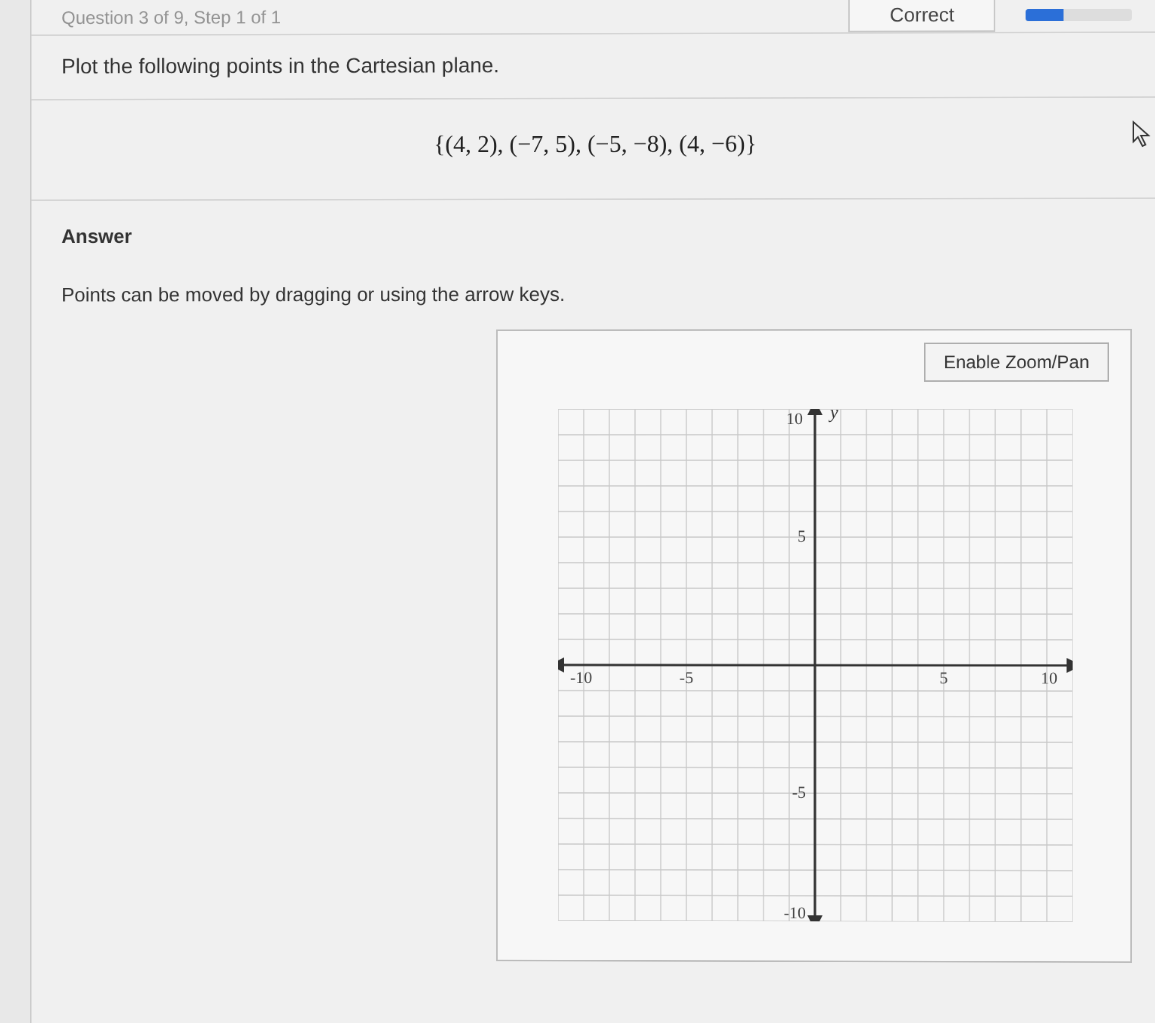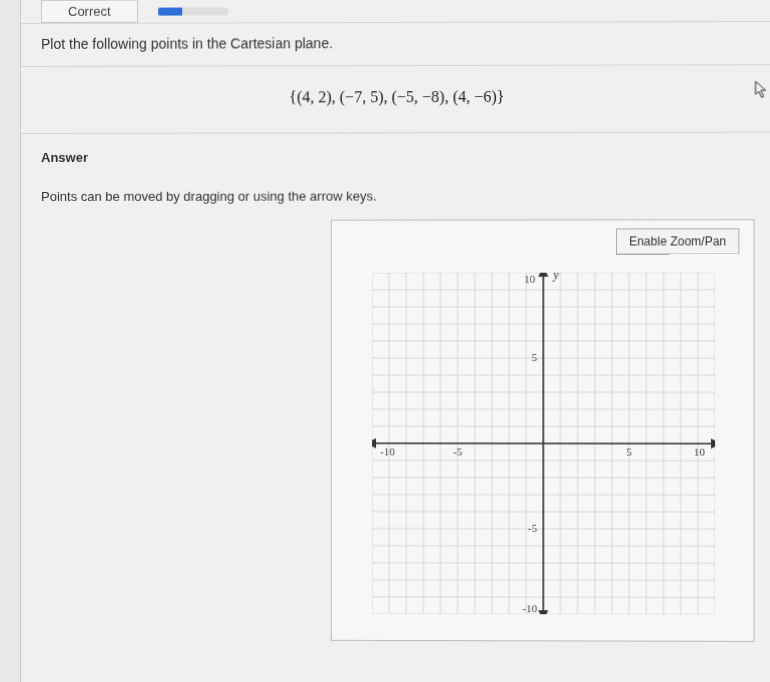--- a/index.html
+++ b/index.html
@@ -115,20 +115,21 @@
     right: 6px; top: 82px;
     width: 14px; height: 18px;
     pointer-events: none;
   }
 </style>
 </head>
 <body>
 
 <div class="page">
   <div class="topbar">
+    <div class="left">Question 3 of 9, Step 1 of 1</div>
     <div class="right">
       <div class="correct-box">Correct</div>
       <div class="progress">
           <div class="fill"></div>
         </div>
     </div>
   </div>
 
   <div class="instruction">Plot the following points in the Cartesian plane.</div>
 

